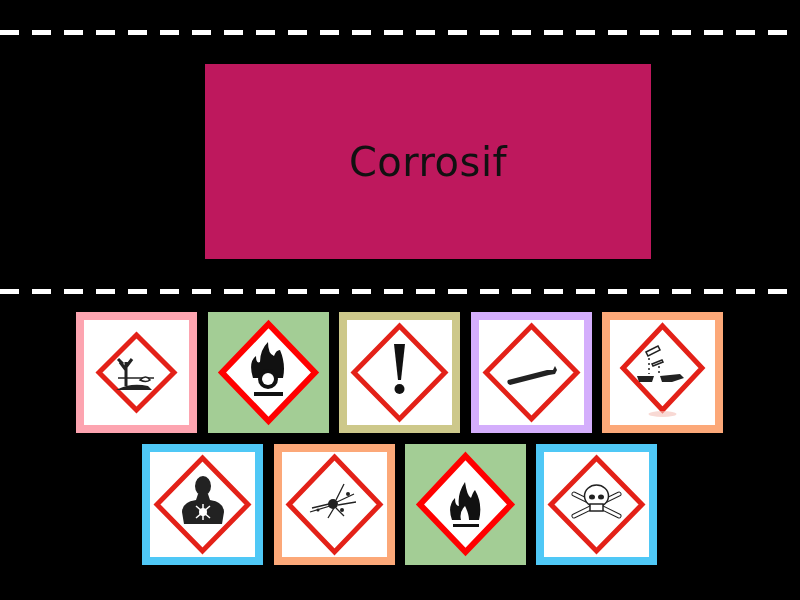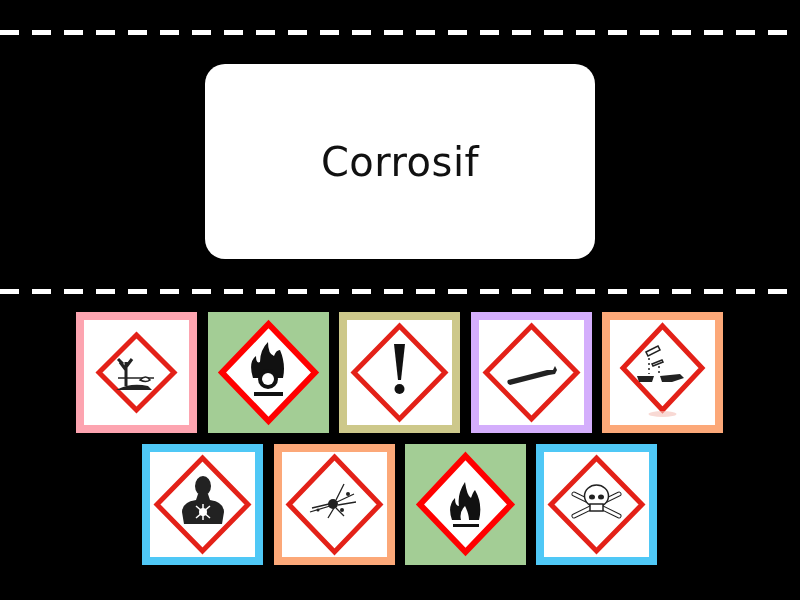--- a/index.html
+++ b/index.html
@@ -1,22 +1,22 @@
 <!DOCTYPE html>
 <html><head>
   <meta charset="utf-8">
   <style>
     html, body { margin:0; padding:0; }
     body { width:800px; height:600px; background:#000; position:relative; overflow:hidden; font-family:"DejaVu Sans", sans-serif; }
     .dash { position:absolute; left:0; width:800px; height:5px;
       background: repeating-linear-gradient(90deg, #fff 0 19px, transparent 19px 32px); }
     .dash.top { top:30px; }
     .dash.bottom { top:289px; }
-    .card { position:absolute; left:205px; top:64px; width:390px; height:195px; background:#ffffff;
-      display:flex; align-items:center; justify-content:center;border-radius:20px; }
+    .card { position:absolute; left:205px; top:64px; width:446px; height:195px; background:#be185d;
+      display:flex; align-items:center; justify-content:center; }
     .card span { font-size:40px; color:#111; letter-spacing:0.5px; }
     .tile { position:absolute; width:121px; height:121px; box-sizing:border-box; cursor:pointer; }
     .tile .inner { position:absolute; left:8px; top:8px; right:8px; bottom:8px; background:#fff; }
     .tile svg { position:absolute; left:0; top:0; width:121px; height:121px; }
   </style>
 </head>
 <body>
 
 <div class="dash top"></div>
 

